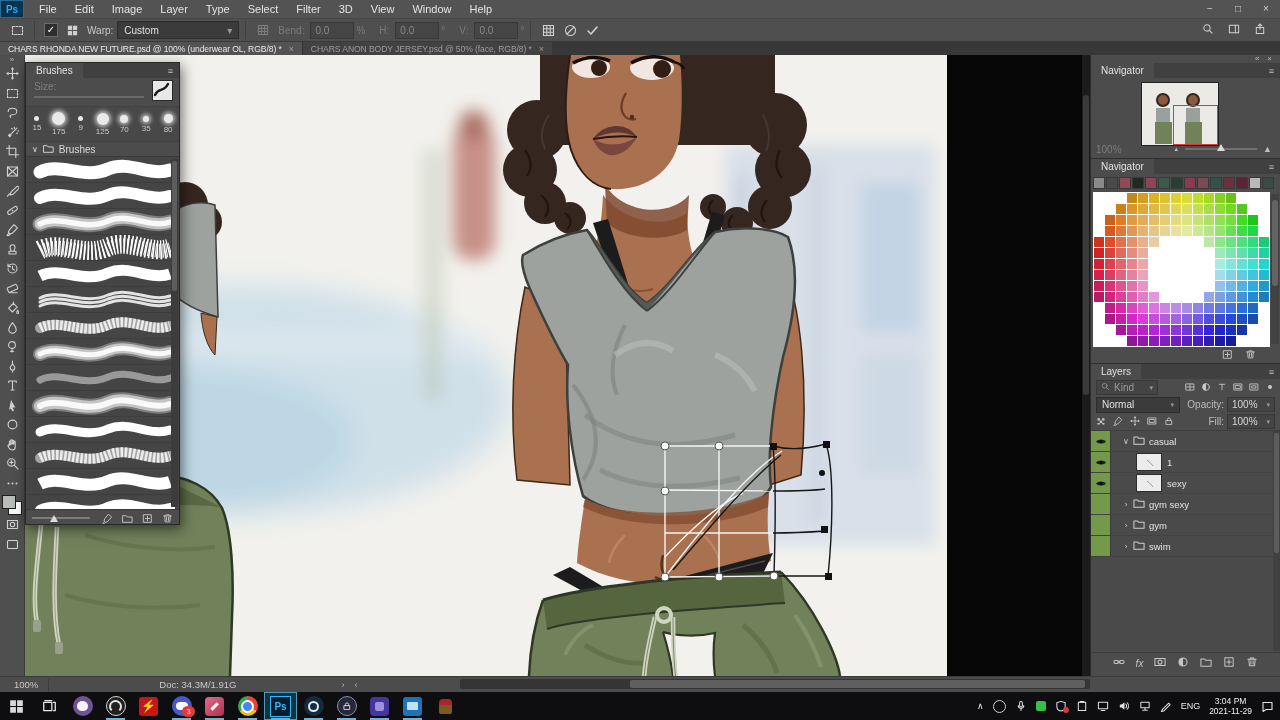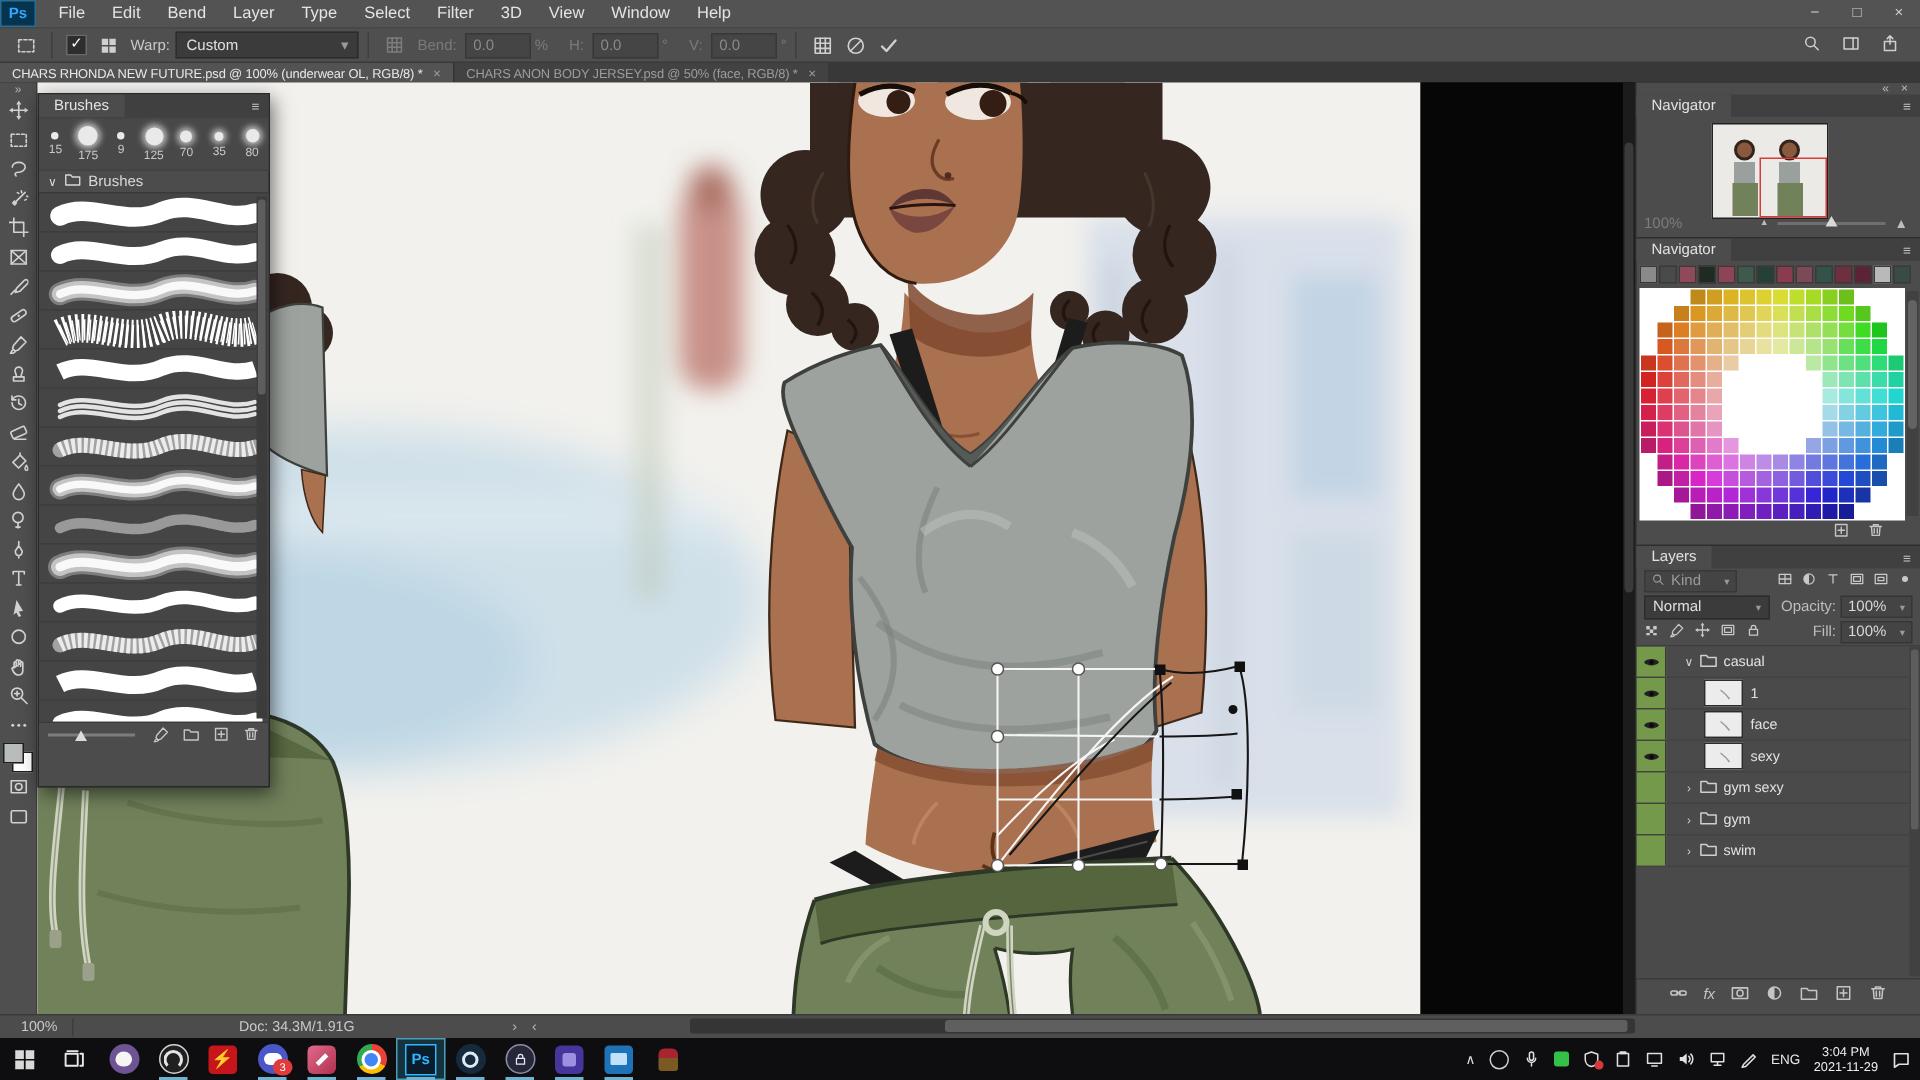--- a/index.html
+++ b/index.html
@@ -145,21 +145,21 @@
 </head>
 <body>
 
 <div id="app">
 
   <div class="abs menubar">
     <div class="ps-logo">Ps</div>
     <div id="menu-items" style="display:flex">
         <div class="menu-item">File</div>
         <div class="menu-item">Edit</div>
-        <div class="menu-item">Bend</div>
+        <div class="menu-item">Image</div>
         <div class="menu-item">Layer</div>
         <div class="menu-item">Type</div>
         <div class="menu-item">Select</div>
         <div class="menu-item">Filter</div>
         <div class="menu-item">3D</div>
         <div class="menu-item">View</div>
         <div class="menu-item">Window</div>
         <div class="menu-item">Help</div>
       </div>
     <div class="win-controls">
@@ -583,20 +583,29 @@
 
   <div class="abs pasteboard"></div>
   <div class="abs vscroll">
       <span class="vthumb"></span>
     </div>
 
   <div class="abs brushes">
     <div class="bp-head">
       <span class="bp-tab">Brushes</span>
       <span class="bp-menu">≡</span>
+    </div>
+    <div class="bp-sizerow">
+      <span class="bp-sizelabel">Size:</span>
+      <span class="bp-sizetrack"></span>
+      <span class="bp-preview">
+        <svg width="17" height="17" viewBox="0 0 17 17">
+            <path d="M2 14 C6 6 10 12 15 3" stroke="#1a1a1a" stroke-width="2.5" fill="none" stroke-linecap="round"></path>
+          </svg>
+      </span>
     </div>
     <div class="bp-presets" id="bp-presets">
         <div class="bp-preset">
           <span class="bp-dot" style="height: 5px; width: 5px;"></span>
           <span class="bp-num">15</span>
         </div>
         <div class="bp-preset">
           <span class="bp-dot soft" style="height: 13px; width: 13px;"></span>
           <span class="bp-num">175</span>
         </div>
@@ -1120,34 +1129,20 @@
             <svg width="12" height="9" viewBox="0 0 12 9">
               <path d="M1 4.5C2.8 1.7 9.2 1.7 11 4.5 9.2 7.3 2.8 7.3 1 4.5z" fill="#222"></path>
               <circle cx="6" cy="4.5" r="1.5" fill="#0a0a0a"></circle>
             </svg>
           </div>
           <span style="width: 20px; flex: 0 0 20px;"></span>
           <span class="ly-thumb"><svg width="24" height="16" viewBox="0 0 24 16">
               <rect width="24" height="16" fill="#ececec"></rect>
               <path d="M10 6q4 3 6 6" stroke="#9a9a9a" fill="none"></path>
             </svg></span>
-          <span class="ly-name">face</span>
-        </div>
-        <div class="ly-row">
-          <div class="ly-vis green">
-            <svg width="12" height="9" viewBox="0 0 12 9">
-              <path d="M1 4.5C2.8 1.7 9.2 1.7 11 4.5 9.2 7.3 2.8 7.3 1 4.5z" fill="#222"></path>
-              <circle cx="6" cy="4.5" r="1.5" fill="#0a0a0a"></circle>
-            </svg>
-          </div>
-          <span style="width: 20px; flex: 0 0 20px;"></span>
-          <span class="ly-thumb"><svg width="24" height="16" viewBox="0 0 24 16">
-              <rect width="24" height="16" fill="#ececec"></rect>
-              <path d="M10 6q4 3 6 6" stroke="#9a9a9a" fill="none"></path>
-            </svg></span>
           <span class="ly-name">sexy</span>
         </div>
         <div class="ly-row">
           <div class="ly-vis green"></div>
           <span style="width: 10px; flex: 0 0 10px;"></span>
           <span class="ly-exp">›</span>
           <span class="ly-foldico"><svg width="12" height="12" viewBox="0 0 13 13" fill="none" stroke="currentColor" stroke-width="1.1" stroke-linecap="round" stroke-linejoin="round">
               <path d="M1 3.2h4l1.2 1.5H12V11H1z"></path>
             </svg></span>
           <span class="ly-name">gym sexy</span>

